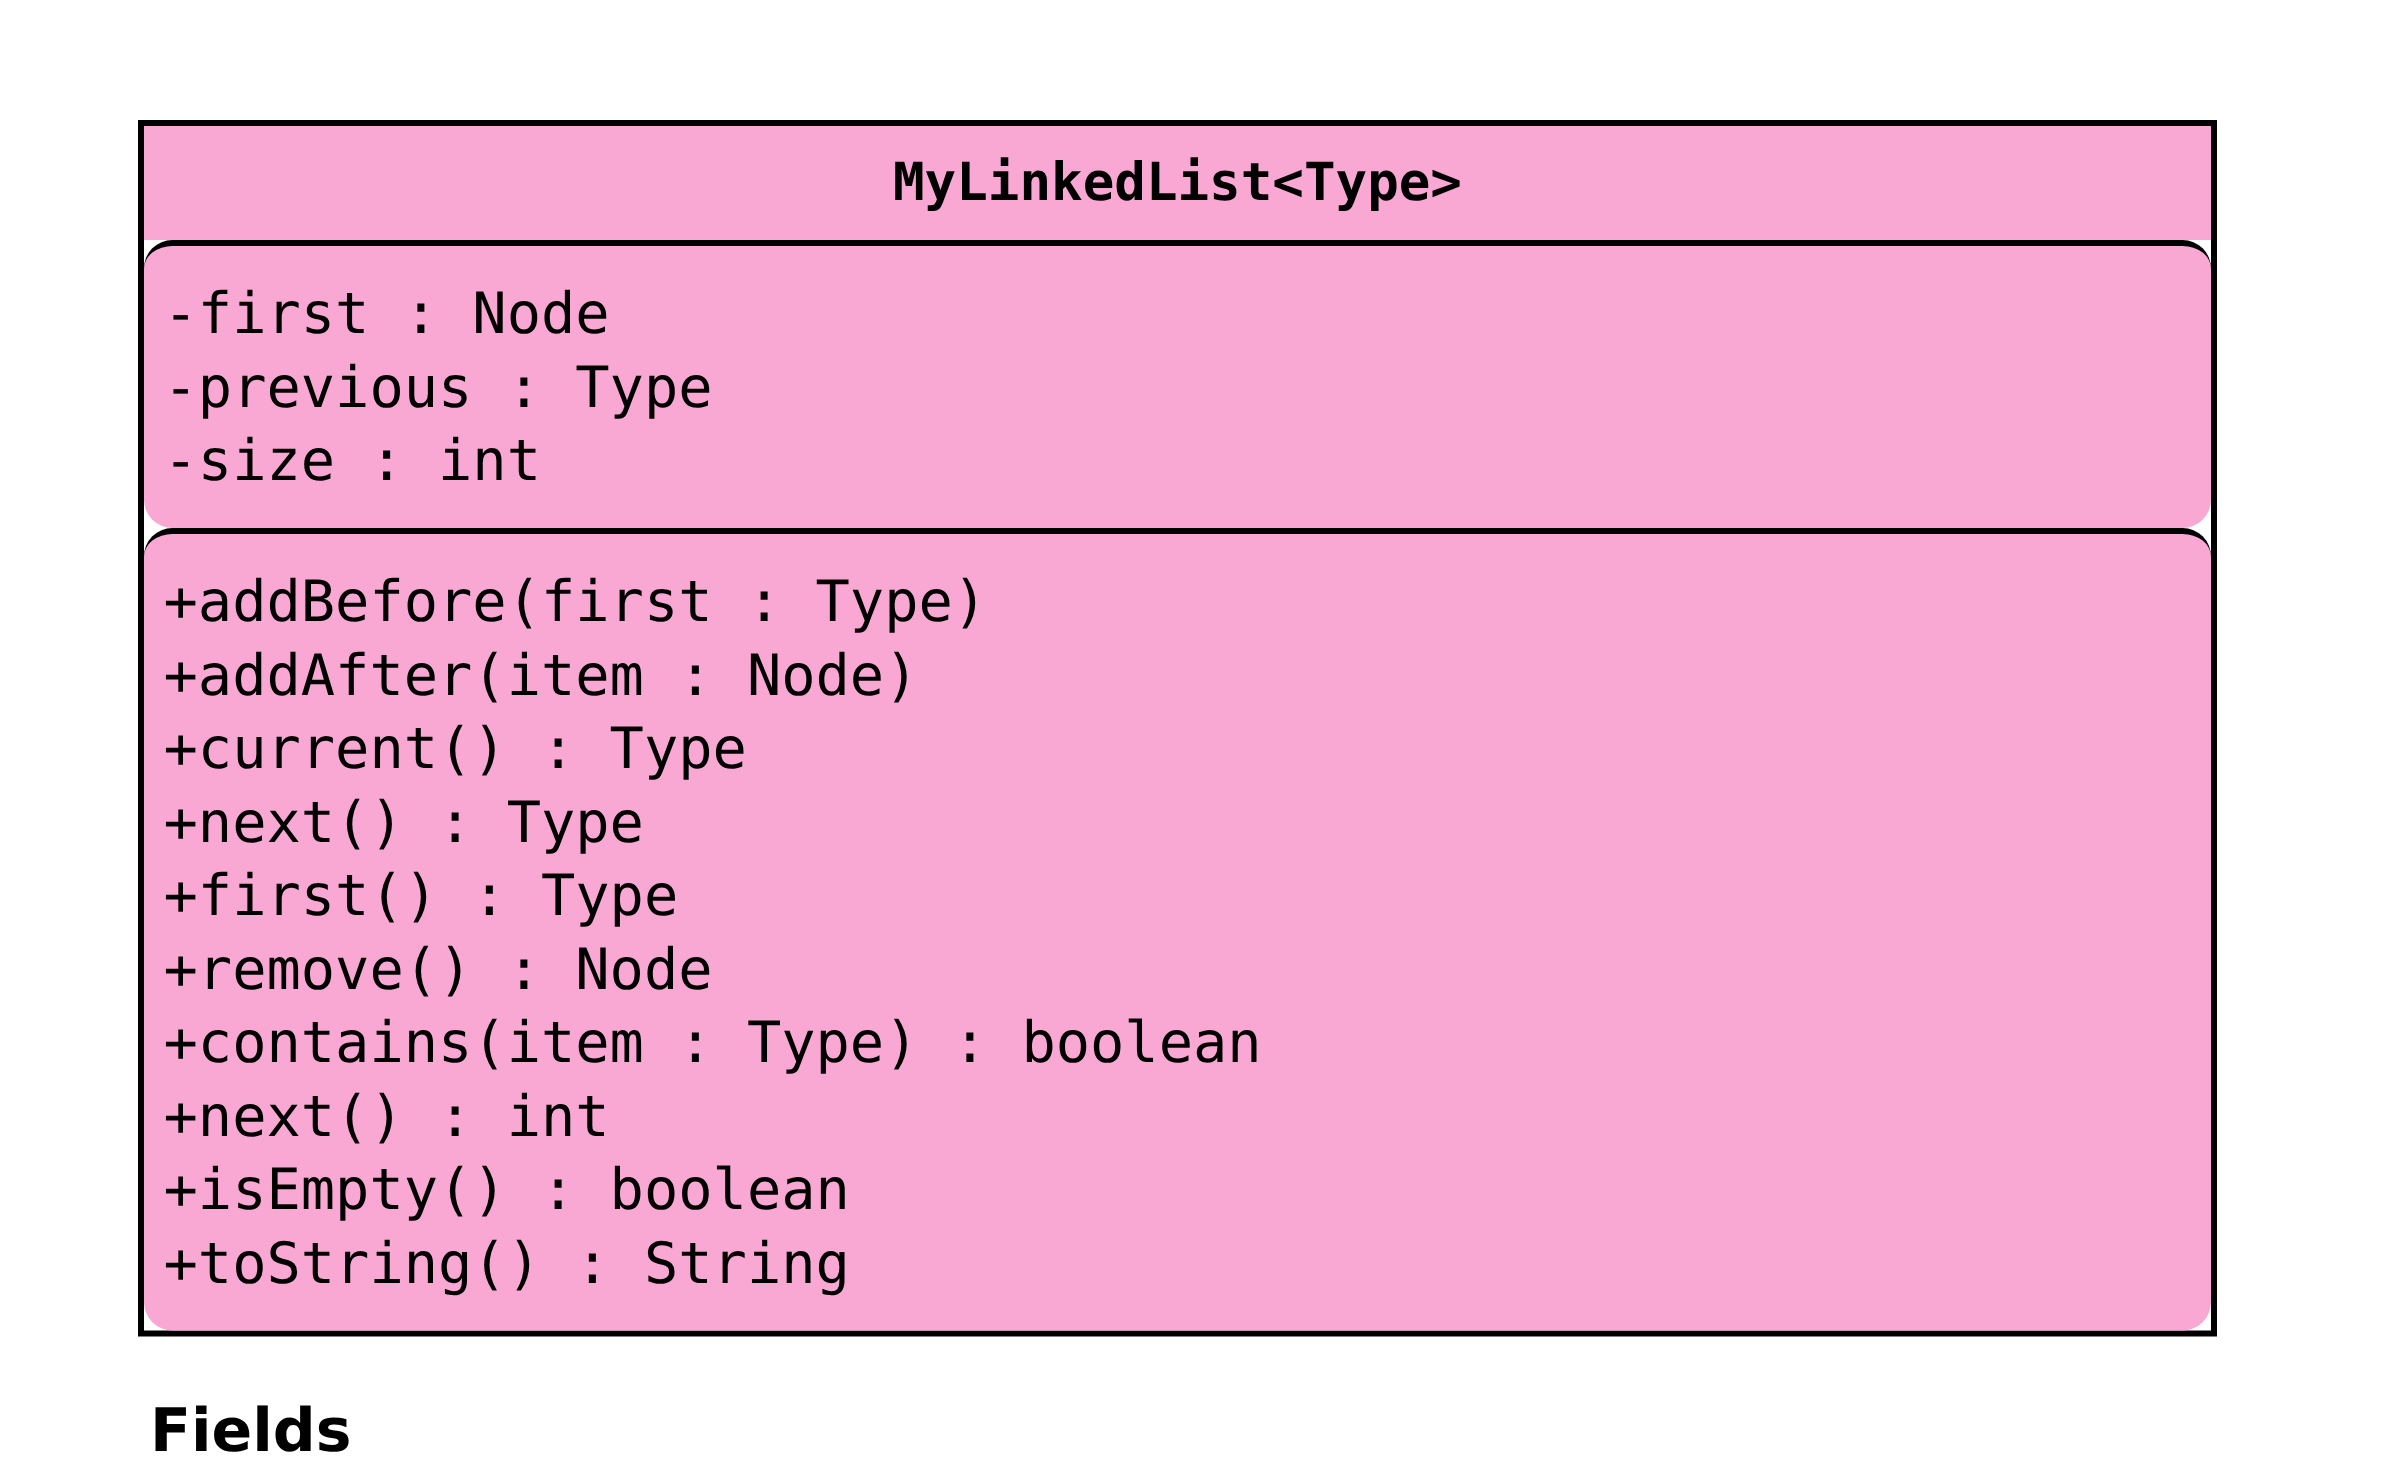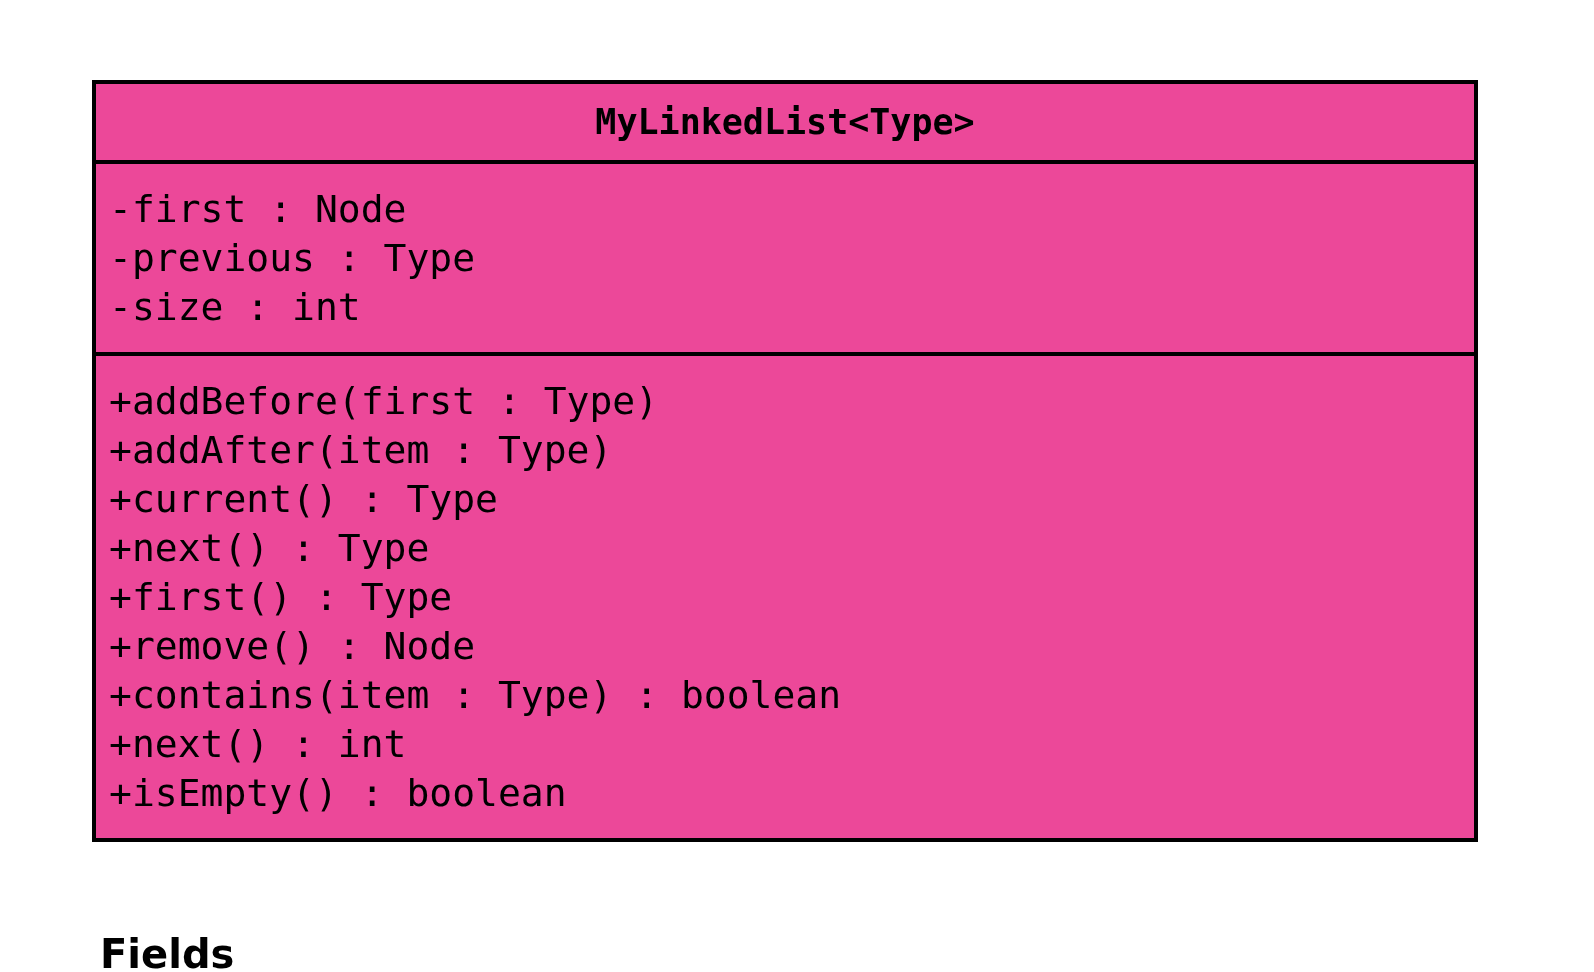--- a/index.html
+++ b/index.html
@@ -32,21 +32,21 @@
     left: 92px;
     top: 80px;
     width: 1386px;
     box-sizing: border-box;
     border: 4px solid #000000;
     background: #ffffff;
   }
 
   .uml-compartment {
     box-sizing: border-box;
-    background: #ec4899;
+    background: #f9a8d4;
   }
 
   .uml-compartment + .uml-compartment {
     border-top: 4px solid #000000;
   }
 
   
   .compartment-title {
     height: 76px;
     display: flex;
@@ -61,20 +61,21 @@
     letter-spacing: 0px;
     line-height: 1;
     white-space: pre;
     text-align: center;
     color: #000000;
   }
 
   
   .compartment-body {
     padding: 21px 0 20px 0;
+    border-radius: 19px;
   }
 
   .uml-line {
     font-family: "DejaVu Sans Mono", "Liberation Mono", monospace;
     font-size: 38px;
     font-weight: normal;
     line-height: 49px;
     height: 49px;
     white-space: pre;
     padding-left: 13px;
@@ -106,27 +107,28 @@
     </div>
 
     <div class="uml-compartment compartment-body">
       <div class="uml-line">-first : Node</div>
       <div class="uml-line">-previous : Type</div>
       <div class="uml-line">-size : int</div>
     </div>
 
     <div class="uml-compartment compartment-body">
       <div class="uml-line">+addBefore(first : Type)</div>
-      <div class="uml-line">+addAfter(item : Type)</div>
+      <div class="uml-line">+addAfter(item : Node)</div>
       <div class="uml-line">+current() : Type</div>
       <div class="uml-line">+next() : Type</div>
       <div class="uml-line">+first() : Type</div>
       <div class="uml-line">+remove() : Node</div>
       <div class="uml-line">+contains(item : Type) : boolean</div>
       <div class="uml-line">+next() : int</div>
       <div class="uml-line">+isEmpty() : boolean</div>
+      <div class="uml-line">+toString() : String</div>
     </div>
 
   </div>
 
   <div class="section-heading">Fields</div>
 
 </div>
 
 </body></html>

